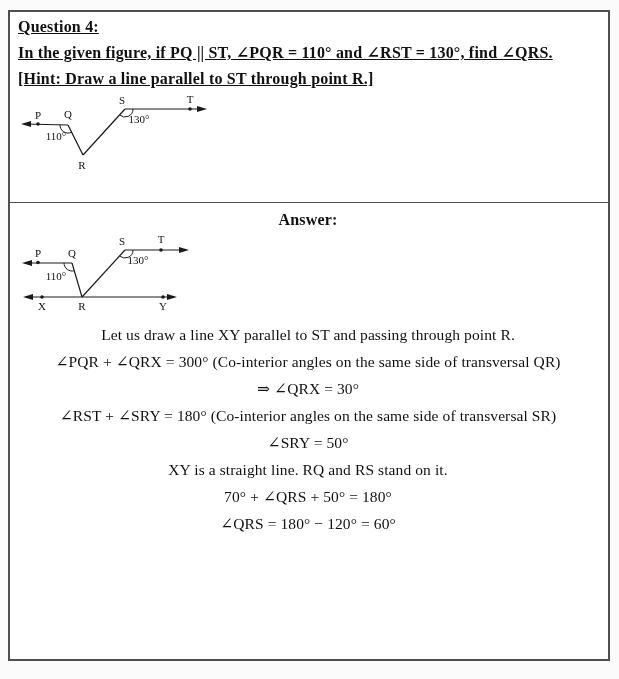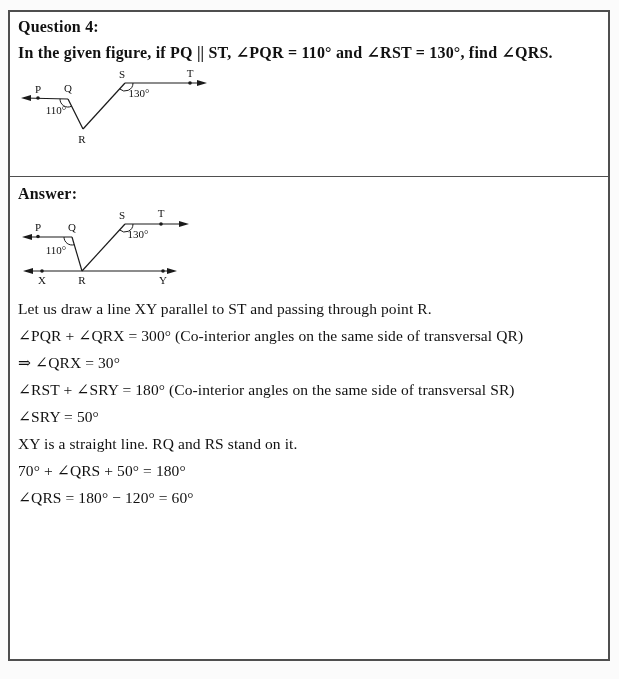--- a/index.html
+++ b/index.html
@@ -5,22 +5,22 @@
   html,body{margin:0;padding:0;}
   body{
     width:619px;height:679px;background:#fbfbfb;
     font-family:"Liberation Serif","DejaVu Serif","DejaVu Sans",serif;
     color:#111;position:relative;
   }
   .box{
     position:absolute;left:8px;top:10px;width:598px;height:647px;
     border:2px solid #4f4f4f;background:#fff;box-sizing:content-box;
   }
-  .q-section{padding:2px 26px 0 8px;}
-  .a-section{padding:4px 10px 0 8px;}
+  .q-section{padding:2px 26px 0 8px;text-decoration:underline;}
+  .a-section{padding:4px 10px 0 8px;text-align:center;}
   .bold-line{
     font-weight:bold;font-size:16px;line-height:26px;white-space:nowrap;
     letter-spacing:0.2px;
   }
   .ans-line{
     font-size:15.5px;line-height:27px;white-space:nowrap;letter-spacing:0.1px;
   }
   .ans-lines{margin-top:2px;}
   .divider{border-top:1.5px solid #4f4f4f;margin-top:25px;}
   svg.fig{display:block;margin:0 0 0 5px;}
@@ -34,20 +34,21 @@
   svg .dot{fill:#1a1a1a;stroke:none;}
 </style>
 </head>
 <body>
 
 <div class="box">
 
   <div class="q-section">
     <div class="bold-line">Question 4:</div>
     <div class="bold-line">In the given figure, if PQ || ST, ∠PQR = 110° and ∠RST = 130°, find ∠QRS.</div>
+    <div class="bold-line">[Hint: Draw a line parallel to ST through point R.]</div>
   </div>
 
   <svg class="fig" width="210" height="85" viewBox="0 0 210 85">
     <line class="geo" x1="9" y1="32" x2="53" y2="33"></line>
     <polygon class="arrow" points="6,32 16,29 16,35"></polygon>
     <line class="geo" x1="53" y1="33" x2="68" y2="63"></line>
     <line class="geo" x1="68" y1="63" x2="110" y2="17"></line>
     <line class="geo" x1="110" y1="17" x2="189" y2="17"></line>
     <polygon class="arrow" points="192,17 182,14 182,20"></polygon>
     <circle class="dot" cx="23" cy="32" r="1.8"></circle>

